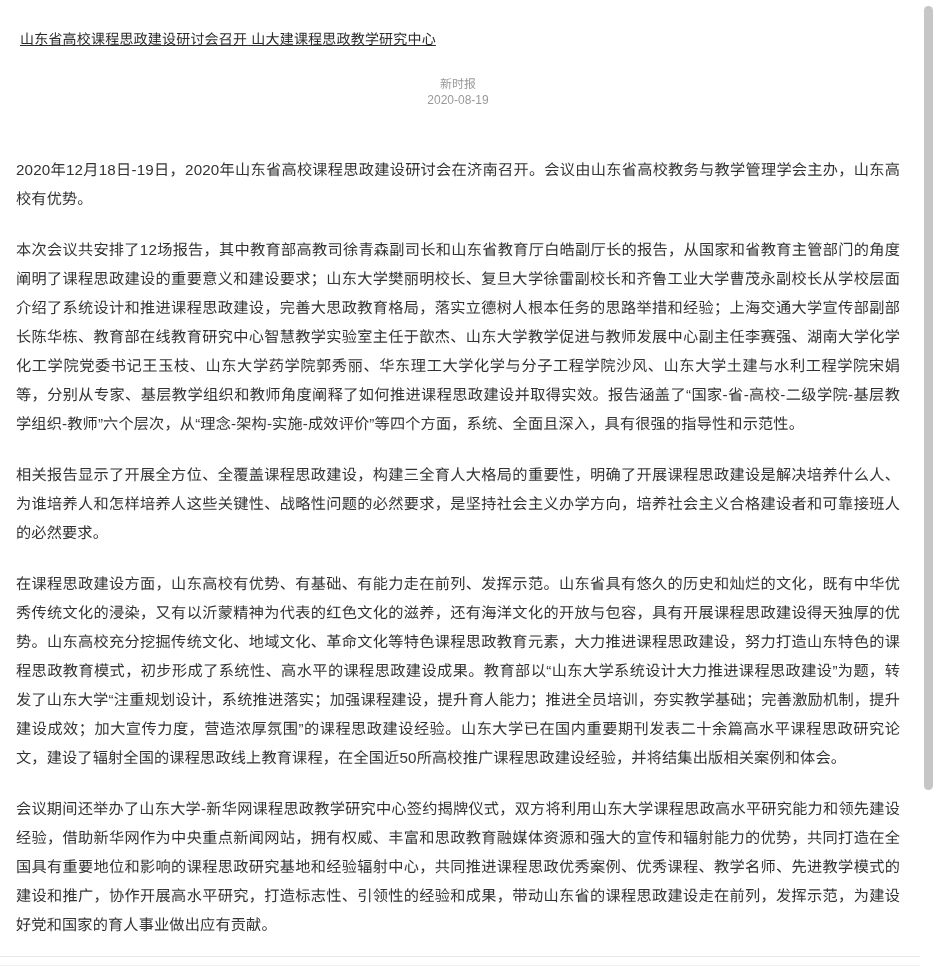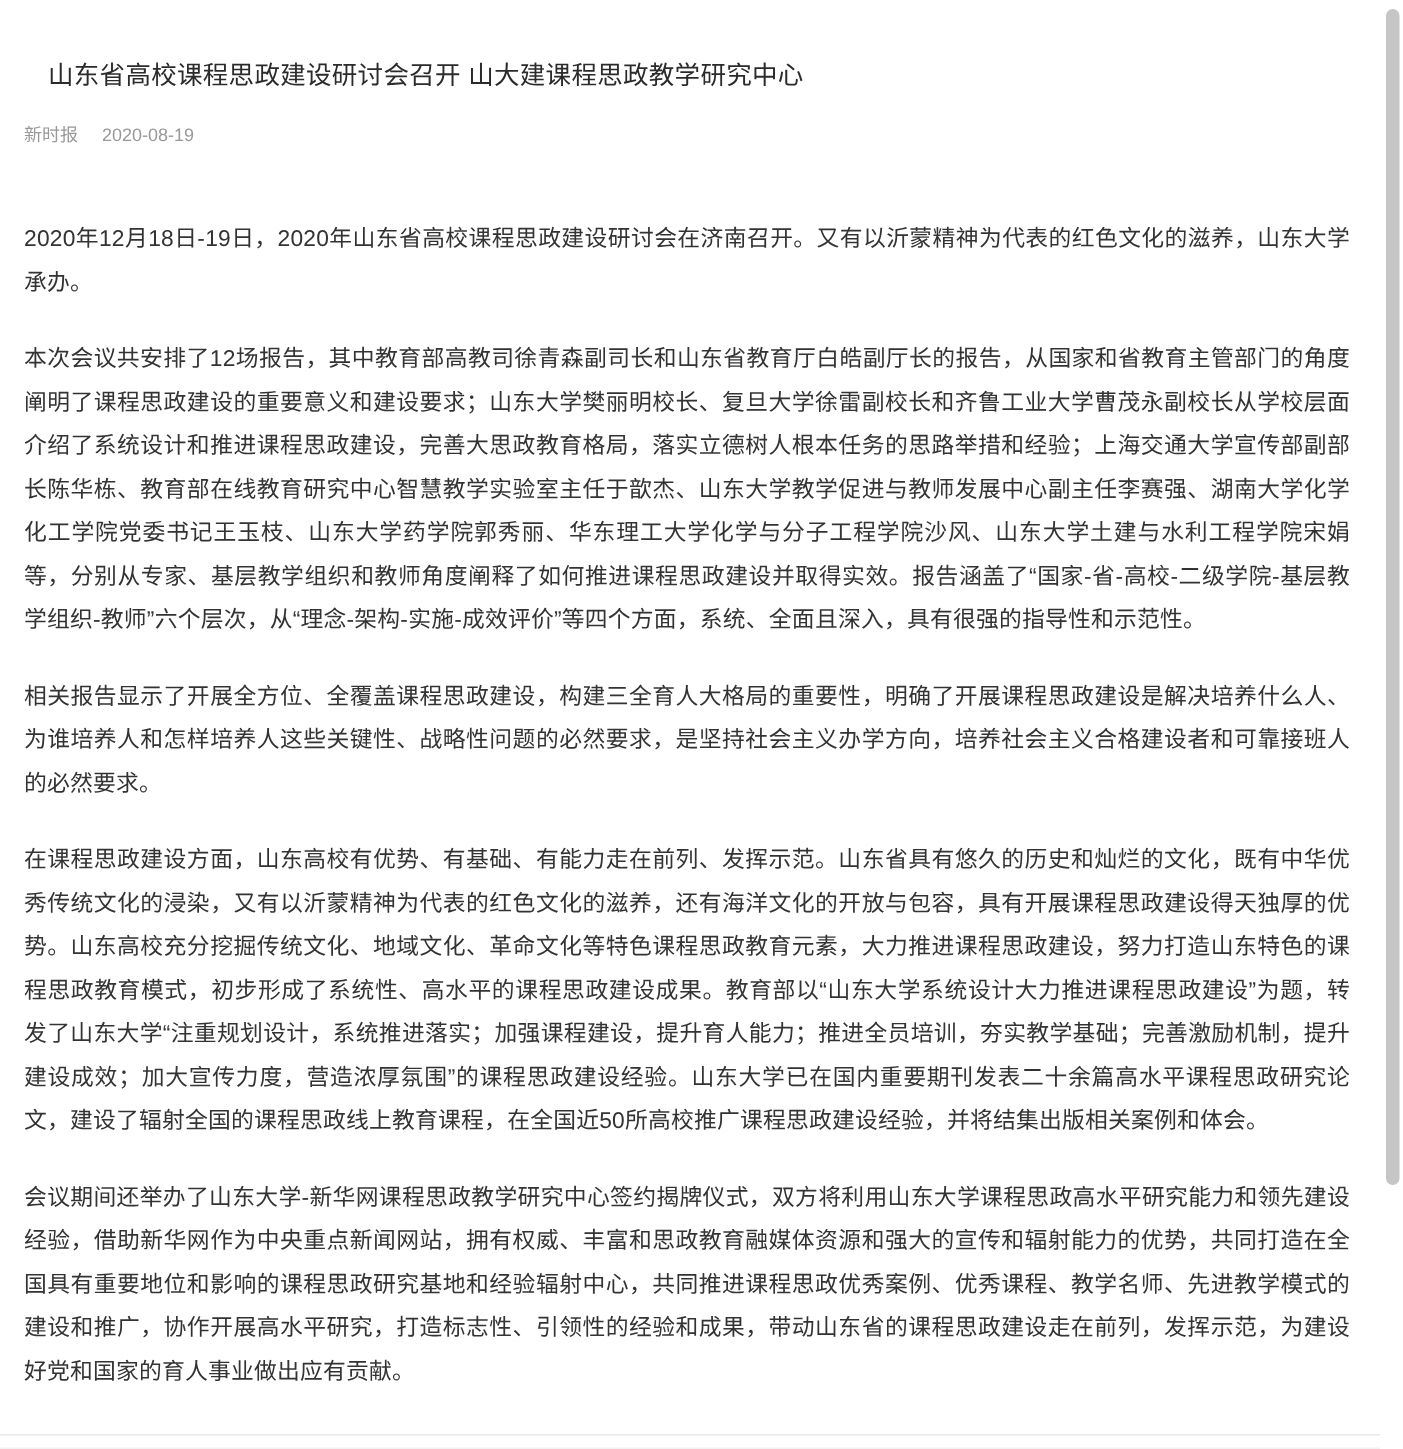--- a/index.html
+++ b/index.html
@@ -20,36 +20,38 @@
     width: 935px;
     height: 966px;
     background: #ffffff;
     position: relative;
     overflow: hidden;
   }
   .content {
     padding: 0 35px 0 16px;
   }
   .article-title {
-    font-size: 17px;
+    font-size: 14px;
     line-height: 30px;
     font-weight: normal;
     color: #2b2b2b;
-    margin: 16px;
+    margin: 4px;
     padding-top: 20px;
     letter-spacing: 0.2px;
+    text-decoration: underline;
   }
   .meta-row {
-    margin-top: 9px;
+    margin-top: 22px;
     font-size: 12px;
     line-height: 16px;
     color: #999999;
     display: flex;
     align-items: center;
-    gap: 16px;
+    gap: 0;
+    flex-direction: column;
   }
   .meta-source, .meta-date { white-space: nowrap; }
   .divider-top {
     margin-top: 22px;
     height: 1px;
     background: #ffffff;
   }
   .article-body {
     margin-top: 24px;
   }
@@ -107,21 +109,21 @@
     <h1 class="article-title">山东省高校课程思政建设研讨会召开 山大建课程思政教学研究中心</h1>
 
     <div class="meta-row">
       <span class="meta-source">新时报</span>
       <span class="meta-date">2020-08-19</span>
     </div>
 
     <div class="divider-top"></div>
 
     <div class="article-body">
-      <p>2020年12月18日-19日，2020年山东省高校课程思政建设研讨会在济南召开。又有以沂蒙精神为代表的红色文化的滋养，山东大学承办。</p>
+      <p>2020年12月18日-19日，2020年山东省高校课程思政建设研讨会在济南召开。会议由山东省高校教务与教学管理学会主办，山东高校有优势。</p>
       <p>本次会议共安排了12场报告，其中教育部高教司徐青森副司长和山东省教育厅白皓副厅长的报告，从国家和省教育主管部门的角度阐明了课程思政建设的重要意义和建设要求；山东大学樊丽明校长、复旦大学徐雷副校长和齐鲁工业大学曹茂永副校长从学校层面介绍了系统设计和推进课程思政建设，完善大思政教育格局，落实立德树人根本任务的思路举措和经验；上海交通大学宣传部副部长陈华栋、教育部在线教育研究中心智慧教学实验室主任于歆杰、山东大学教学促进与教师发展中心副主任李赛强、湖南大学化学化工学院党委书记王玉枝、山东大学药学院郭秀丽、华东理工大学化学与分子工程学院沙风、山东大学土建与水利工程学院宋娟等，分别从专家、基层教学组织和教师角度阐释了如何推进课程思政建设并取得实效。报告涵盖了“国家-省-高校-二级学院-基层教学组织-教师”六个层次，从“理念-架构-实施-成效评价”等四个方面，系统、全面且深入，具有很强的指导性和示范性。</p>
       <p>相关报告显示了开展全方位、全覆盖课程思政建设，构建三全育人大格局的重要性，明确了开展课程思政建设是解决培养什么人、为谁培养人和怎样培养人这些关键性、战略性问题的必然要求，是坚持社会主义办学方向，培养社会主义合格建设者和可靠接班人的必然要求。</p>
       <p>在课程思政建设方面，山东高校有优势、有基础、有能力走在前列、发挥示范。山东省具有悠久的历史和灿烂的文化，既有中华优秀传统文化的浸染，又有以沂蒙精神为代表的红色文化的滋养，还有海洋文化的开放与包容，具有开展课程思政建设得天独厚的优势。山东高校充分挖掘传统文化、地域文化、革命文化等特色课程思政教育元素，大力推进课程思政建设，努力打造山东特色的课程思政教育模式，初步形成了系统性、高水平的课程思政建设成果。教育部以“山东大学系统设计大力推进课程思政建设”为题，转发了山东大学“注重规划设计，系统推进落实；加强课程建设，提升育人能力；推进全员培训，夯实教学基础；完善激励机制，提升建设成效；加大宣传力度，营造浓厚氛围”的课程思政建设经验。山东大学已在国内重要期刊发表二十余篇高水平课程思政研究论文，建设了辐射全国的课程思政线上教育课程，在全国近50所高校推广课程思政建设经验，并将结集出版相关案例和体会。</p>
       <p>会议期间还举办了山东大学-新华网课程思政教学研究中心签约揭牌仪式，双方将利用山东大学课程思政高水平研究能力和领先建设经验，借助新华网作为中央重点新闻网站，拥有权威、丰富和思政教育融媒体资源和强大的宣传和辐射能力的优势，共同打造在全国具有重要地位和影响的课程思政研究基地和经验辐射中心，共同推进课程思政优秀案例、优秀课程、教学名师、先进教学模式的建设和推广，协作开展高水平研究，打造标志性、引领性的经验和成果，带动山东省的课程思政建设走在前列，发挥示范，为建设好党和国家的育人事业做出应有贡献。</p>
 
     </div>
 
   </div>
 
   <div class="divider-bottom"></div>

